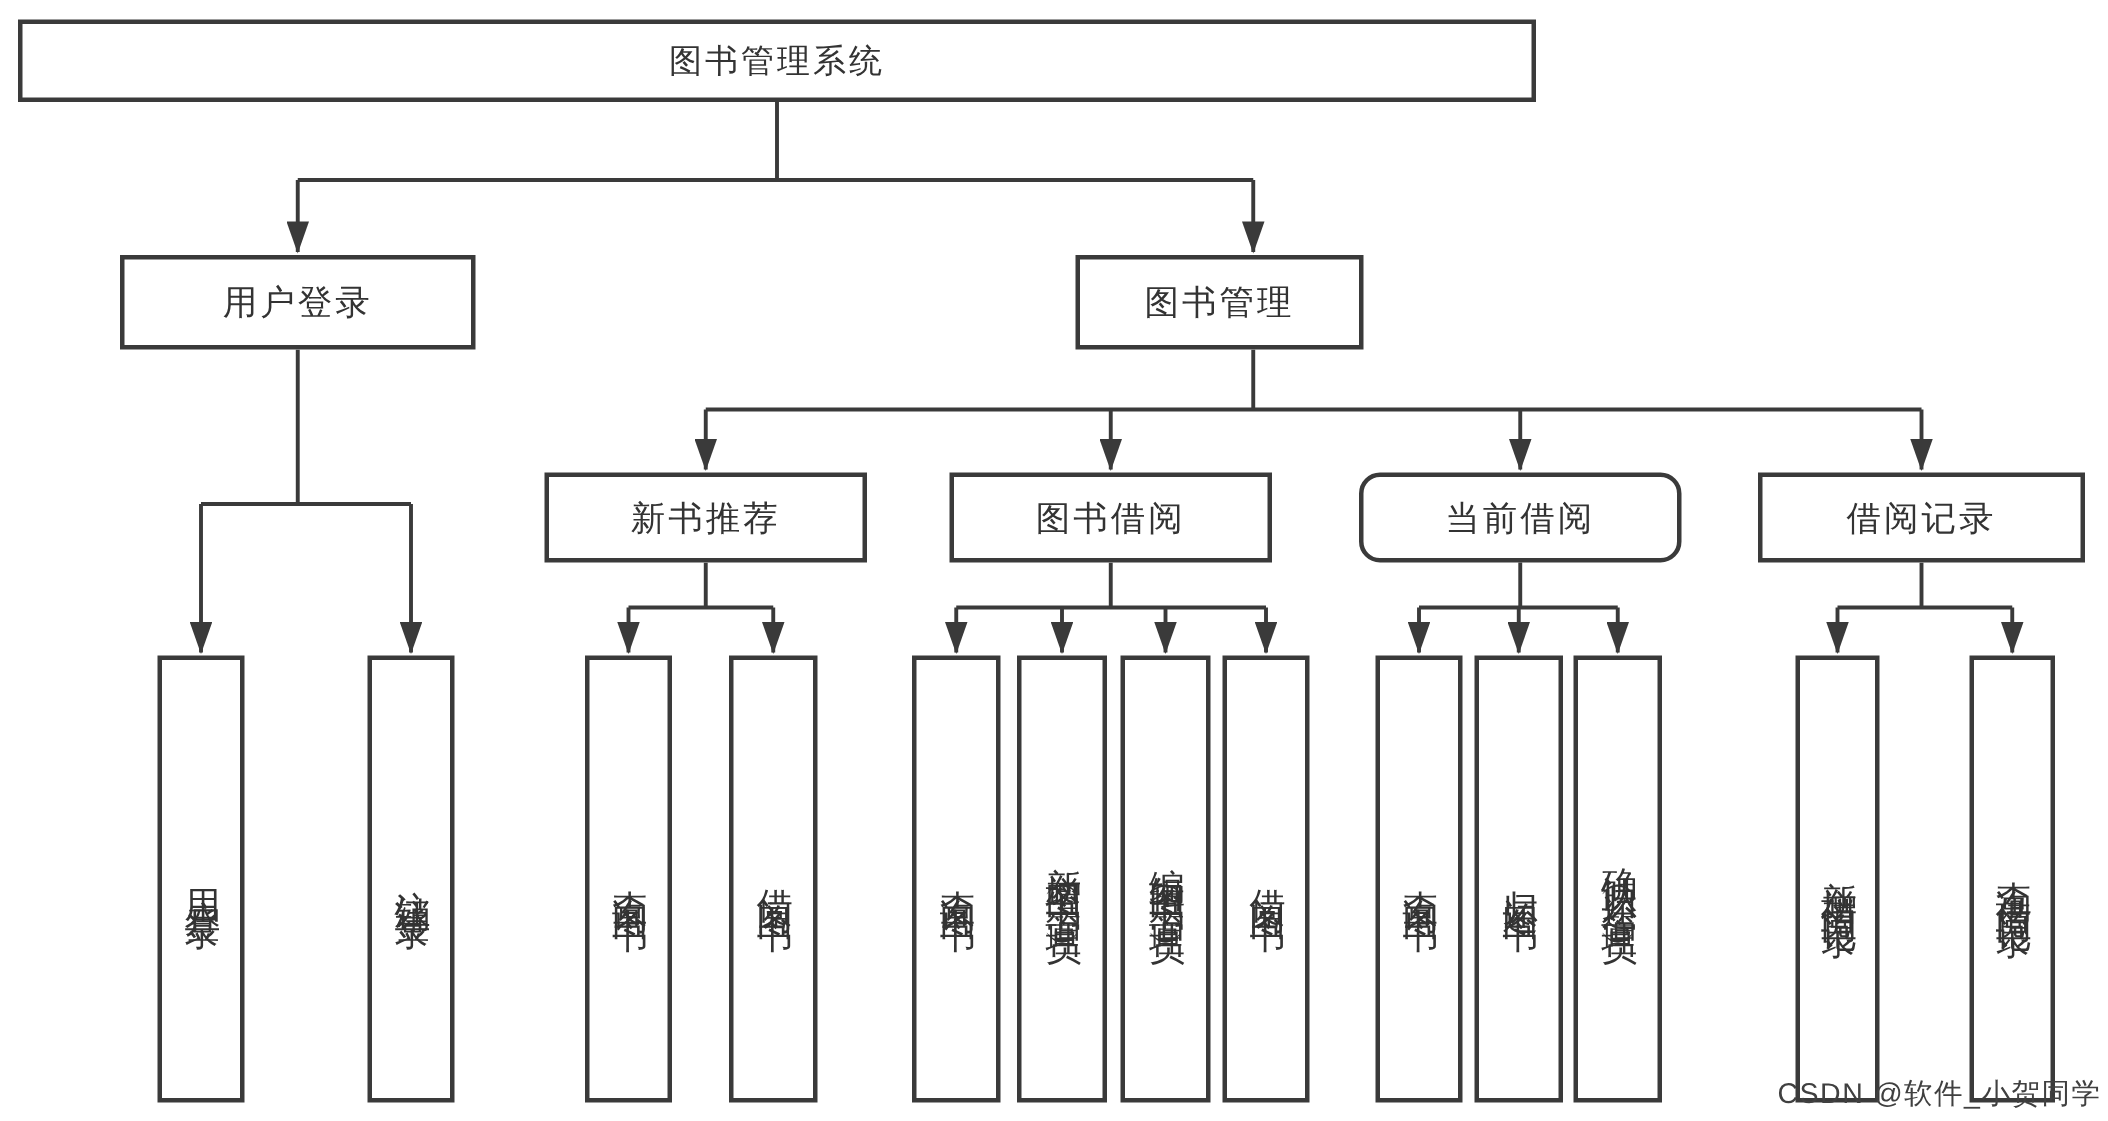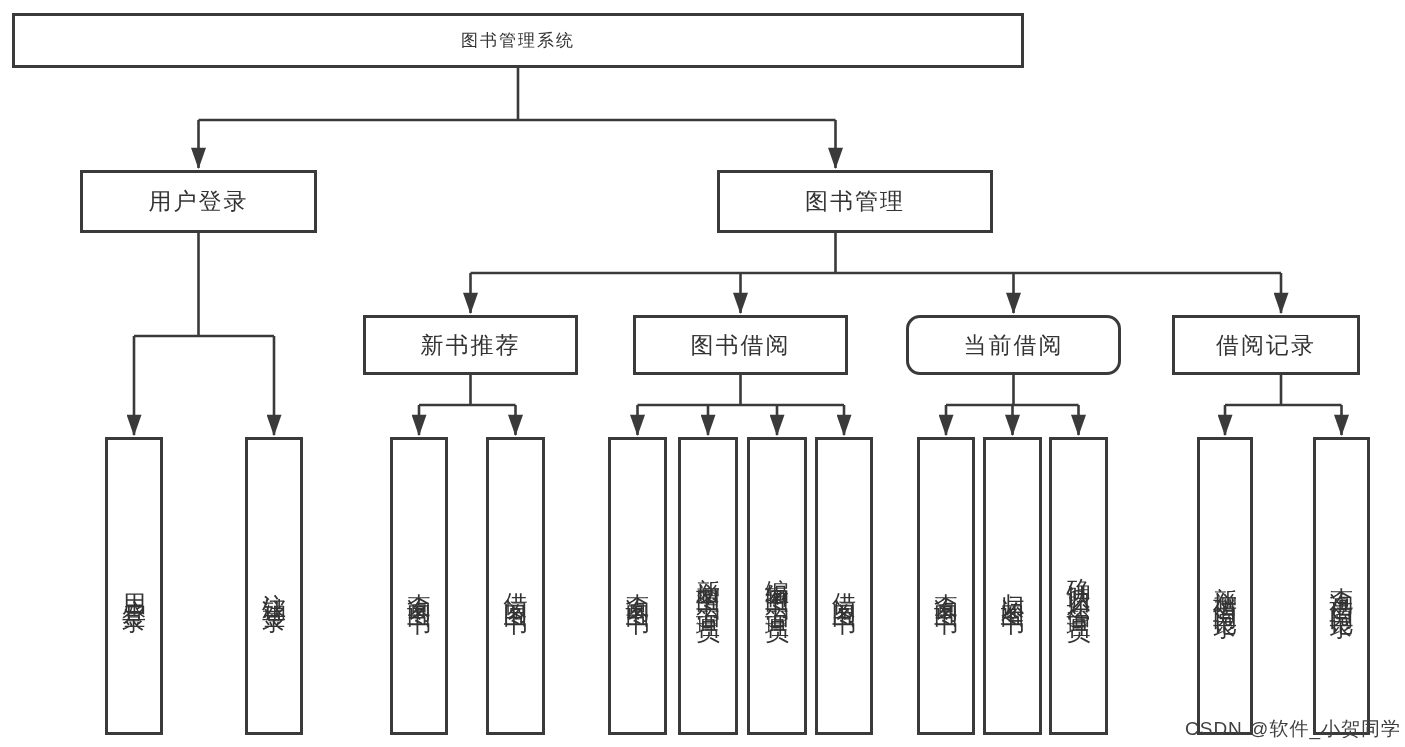--- a/index.html
+++ b/index.html
@@ -32,40 +32,40 @@
     display: flex;
     align-items: center;
     justify-content: center;
   }
   .h-node span {
     font-size: 23px;
     letter-spacing: 2px;
     white-space: nowrap;
     color: #333333;
   }
-  .root-node span { font-size: 17px; }
+  .root-node span { font-size: 22px; }
   .v-node span {
     writing-mode: vertical-rl;
     text-orientation: mixed;
     font-size: 24px;
     letter-spacing: 6px;
     line-height: 1;
     color: #333333;
     white-space: nowrap;
   }
   
   .n-root   { left: 12px;   top: 13px;  width: 1012px; height: 55px; }
   
   .n-ul     { left: 80px;   top: 170px; width: 237px;  height: 63px; }
-  .n-bm     { left: 717px;  top: 170px; width: 276px;  height: 63px; font-family: Liberation Serif, serif; }
+  .n-bm     { left: 717px;  top: 170px; width: 192px;  height: 63px; font-family: Liberation Serif, serif; }
   
   .n-nbr    { left: 363px;  top: 315px; width: 215px;  height: 60px; }
   .n-bb     { left: 633px;  top: 315px; width: 215px;  height: 60px; }
   .n-cb     { left: 906px;  top: 315px; width: 215px;  height: 60px; border-radius: 14px; }
-  .n-br     { left: 1172px; top: 315px; width: 188px;  height: 60px; }
+  .n-br     { left: 1172px; top: 315px; width: 218px;  height: 60px; }
   
   .leaf     { top: 437px; height: 298px; }
   .n-ul1    { left: 105px;  width: 58px; }
   .n-ul2    { left: 245px;  width: 58px; }
   .n-nbr1   { left: 390px;  width: 58px; }
   .n-nbr2   { left: 486px;  width: 59px; }
   .n-bb1    { left: 608px;  width: 59px; }
   .n-bb2    { left: 678px;  width: 60px; }
   .n-bb3    { left: 747px;  width: 60px; }
   .n-bb4    { left: 815px;  width: 58px; }

